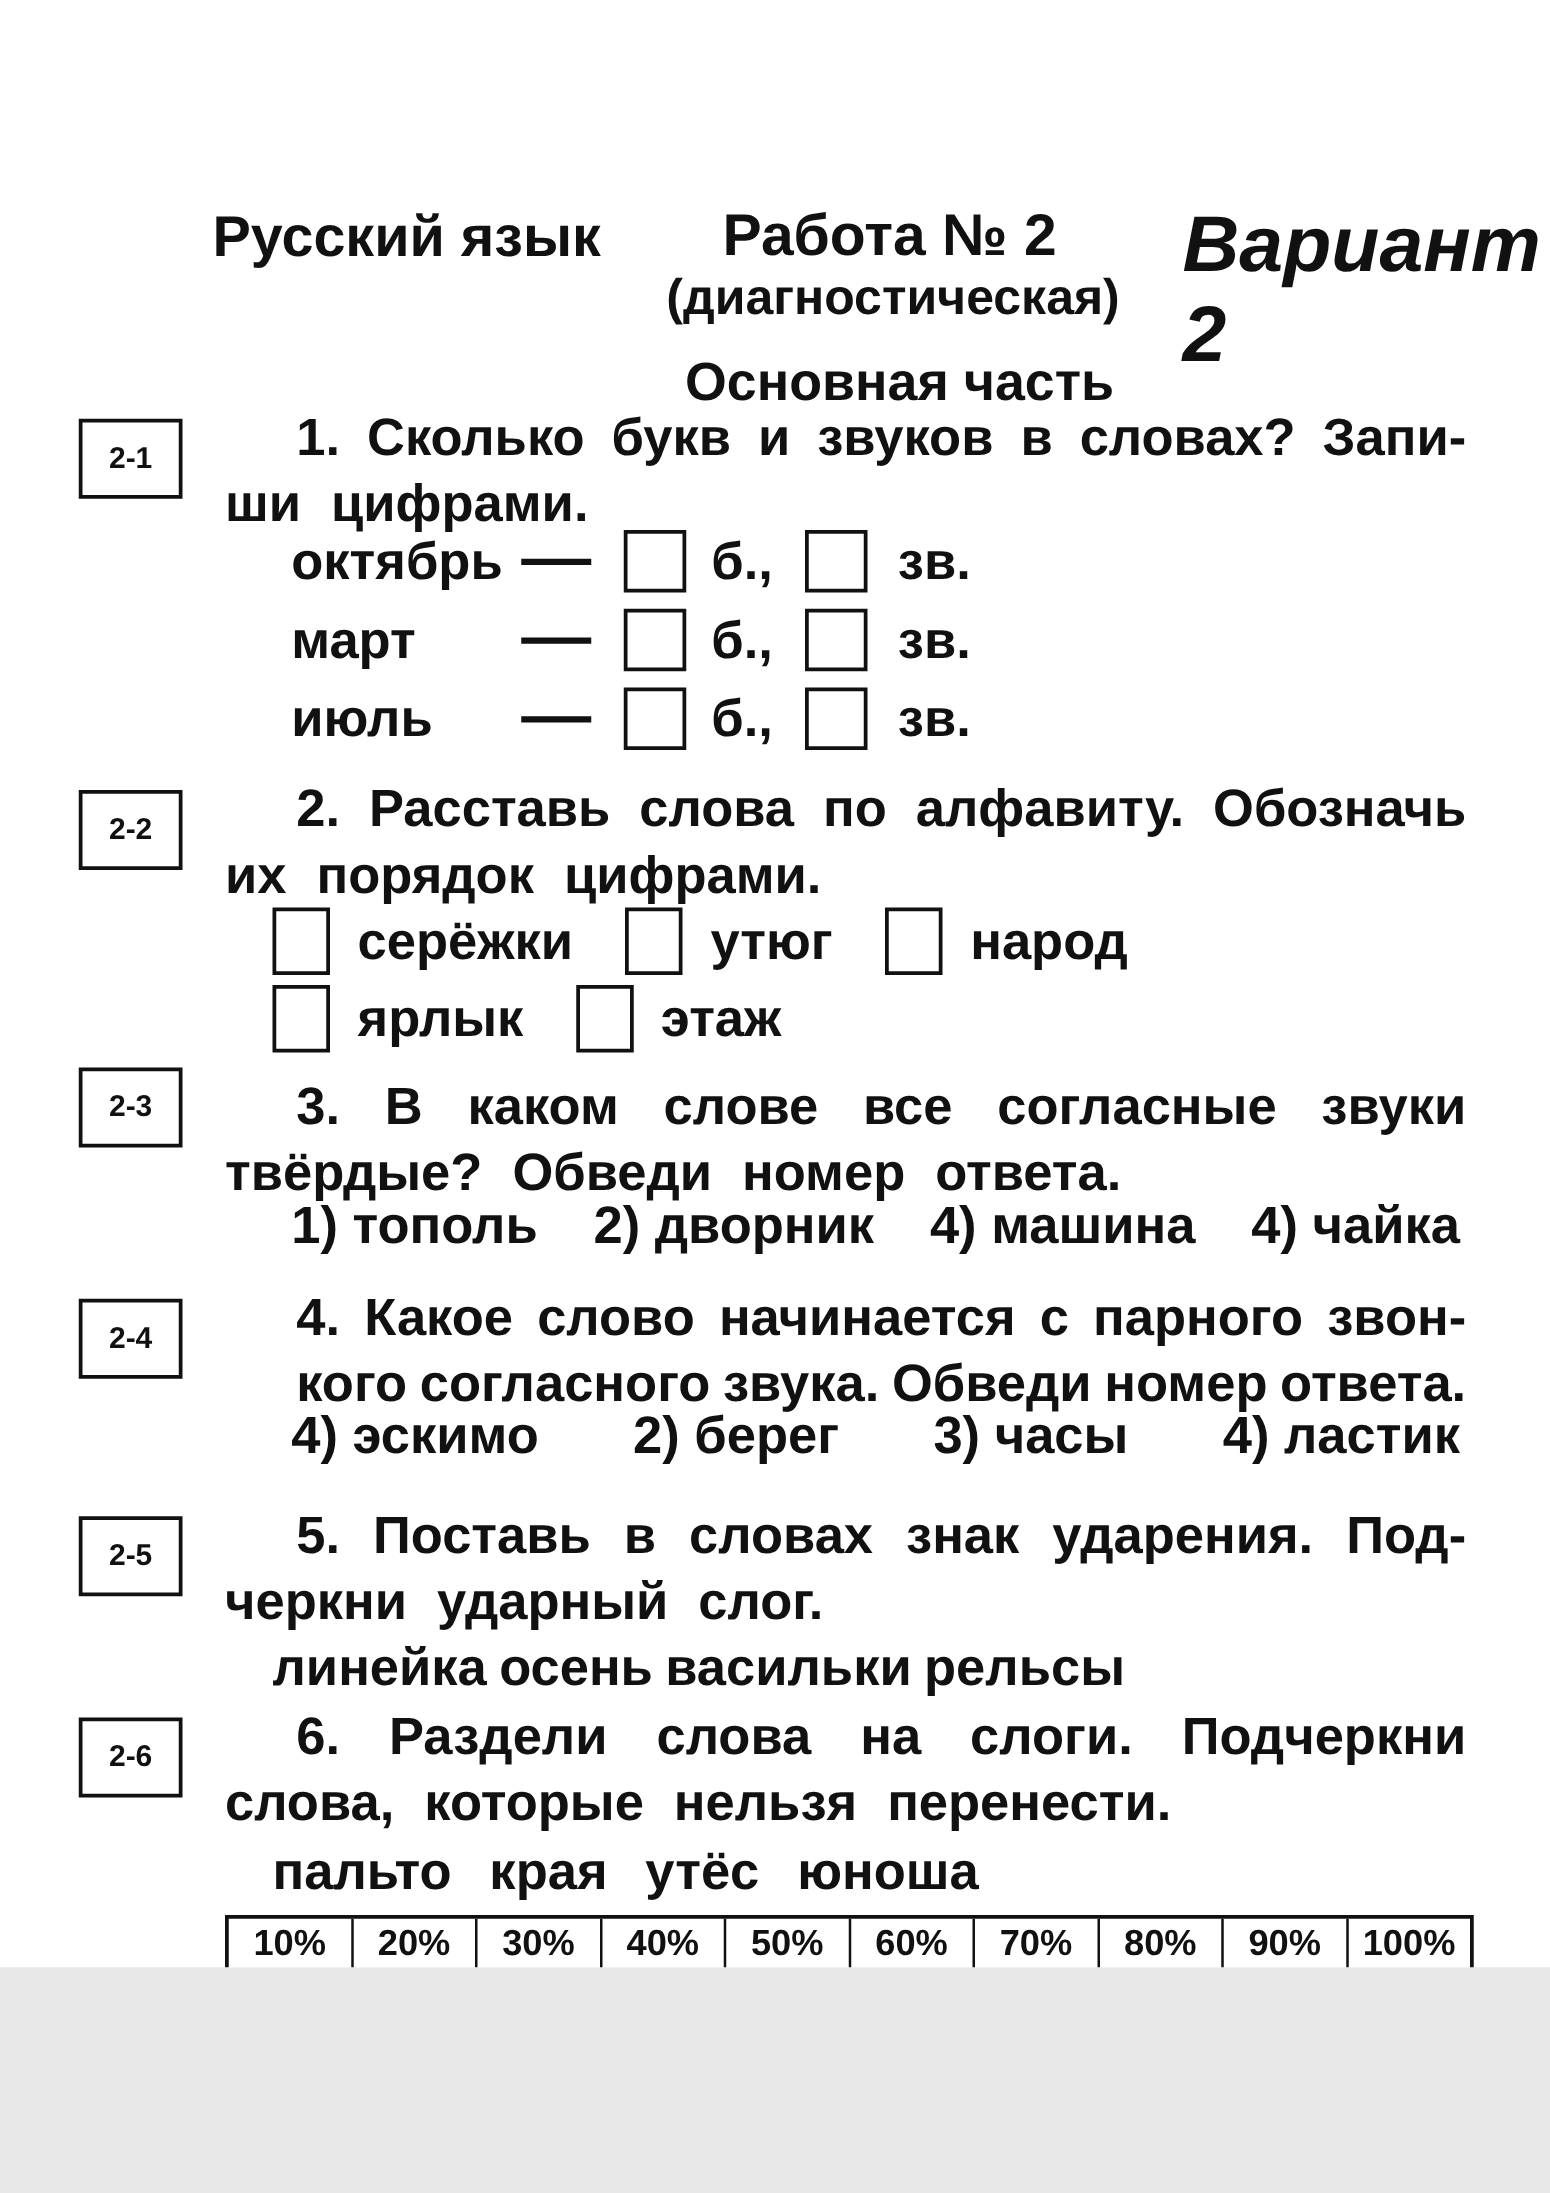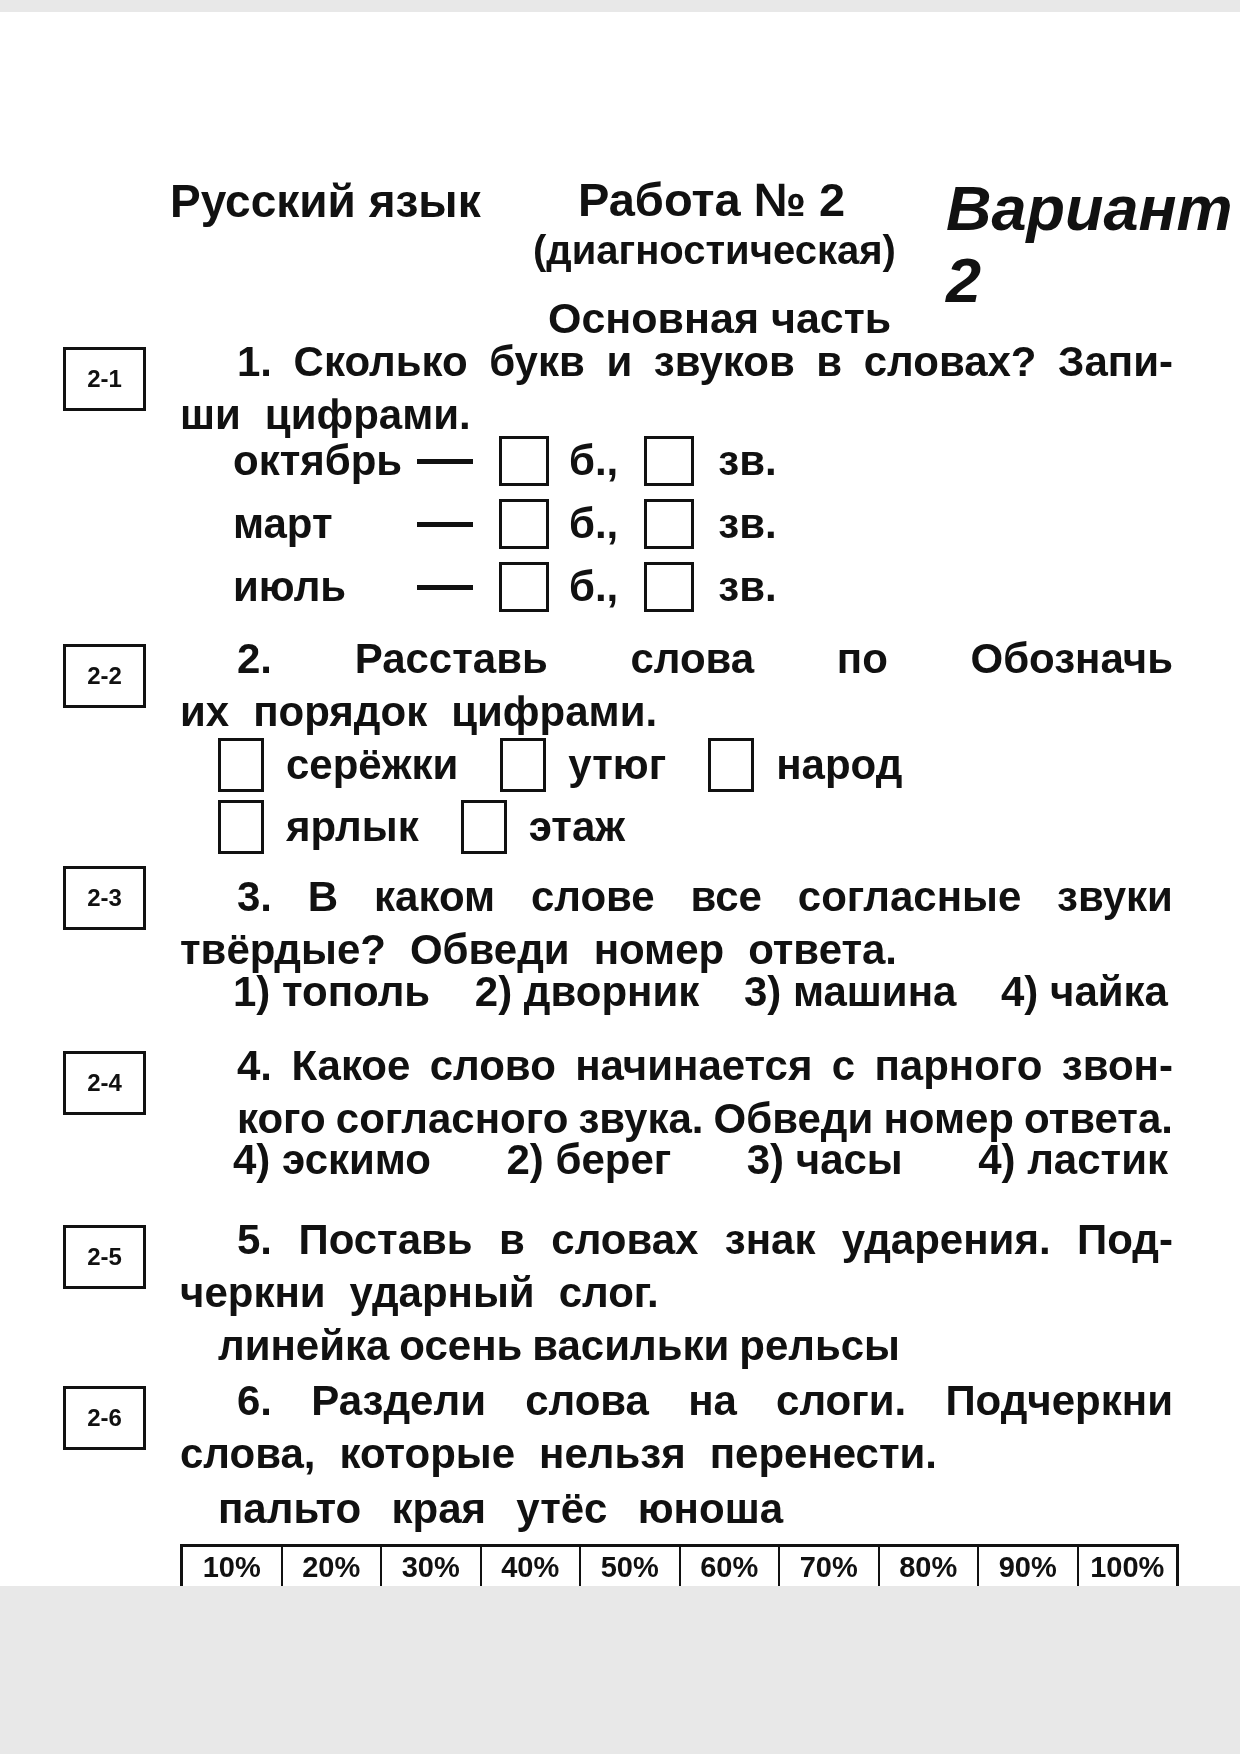--- a/index.html
+++ b/index.html
@@ -1,19 +1,19 @@
 <!DOCTYPE html>
 <html><head>
 <meta charset="utf-8">
 <style>
   html,body{margin:0;padding:0;background:#e8e8e8;}
   .page{
     position:relative;width:1240px;height:1574px;background:#ffffff;
     font-family:"Liberation Sans",sans-serif;color:#111;font-weight:bold;
-    overflow:hidden;margin:12px auto;
+    overflow:hidden;margin:0 auto;
   }
   
   .hdr-subject{position:absolute;left:170px;top:162px;font-size:46px;}
   .hdr-title{position:absolute;left:578px;top:160px;font-size:47px;}
   .hdr-variant{position:absolute;left:946px;top:160px;font-size:63px;font-style:italic;}
   .hdr-subtitle{position:absolute;left:533px;top:216px;font-size:40px;}
   .hdr-section{position:absolute;left:548px;top:282px;font-size:43px;}
   
   .tline{position:absolute;left:180px;width:993px;height:48px;display:flex;align-items:center;font-size:42px;white-space:nowrap;}
   .justify{justify-content:space-between;padding-left:57px;width:936px;}
@@ -98,20 +98,21 @@
     </div>
 
   <div class="sidebox" style="top:632px">
     <span>2-2</span>
   </div>
   <div class="tline justify" style="top:623px">
       <span class="num">2.</span>
       <span>Расставь</span>
       <span>слова</span>
       <span>по</span>
+      <span>алфавиту.</span>
       <span>Обозначь</span>
     </div>
   <div class="tline plain" style="top:676px">
       <span>их</span>
       <span>порядок</span>
       <span>цифрами.</span>
     </div>
   <div class="cbrow" style="top:727px">
       <div class="cbox"></div>
       <span class="cblbl">серёжки</span>
@@ -141,21 +142,21 @@
     </div>
   <div class="tline plain" style="top:914px">
       <span>твёрдые?</span>
       <span>Обведи</span>
       <span>номер</span>
       <span>ответа.</span>
     </div>
   <div class="optrow" style="top:956px">
       <span>1) тополь</span>
       <span>2) дворник</span>
-      <span>3) машина</span>
+      <span>4) машина</span>
       <span>4) чайка</span>
     </div>
 
   <div class="sidebox" style="top:1039px">
     <span>2-4</span>
   </div>
   <div class="tline justify" style="top:1030px">
       <span class="num">4.</span>
       <span>Какое</span>
       <span>слово</span>

